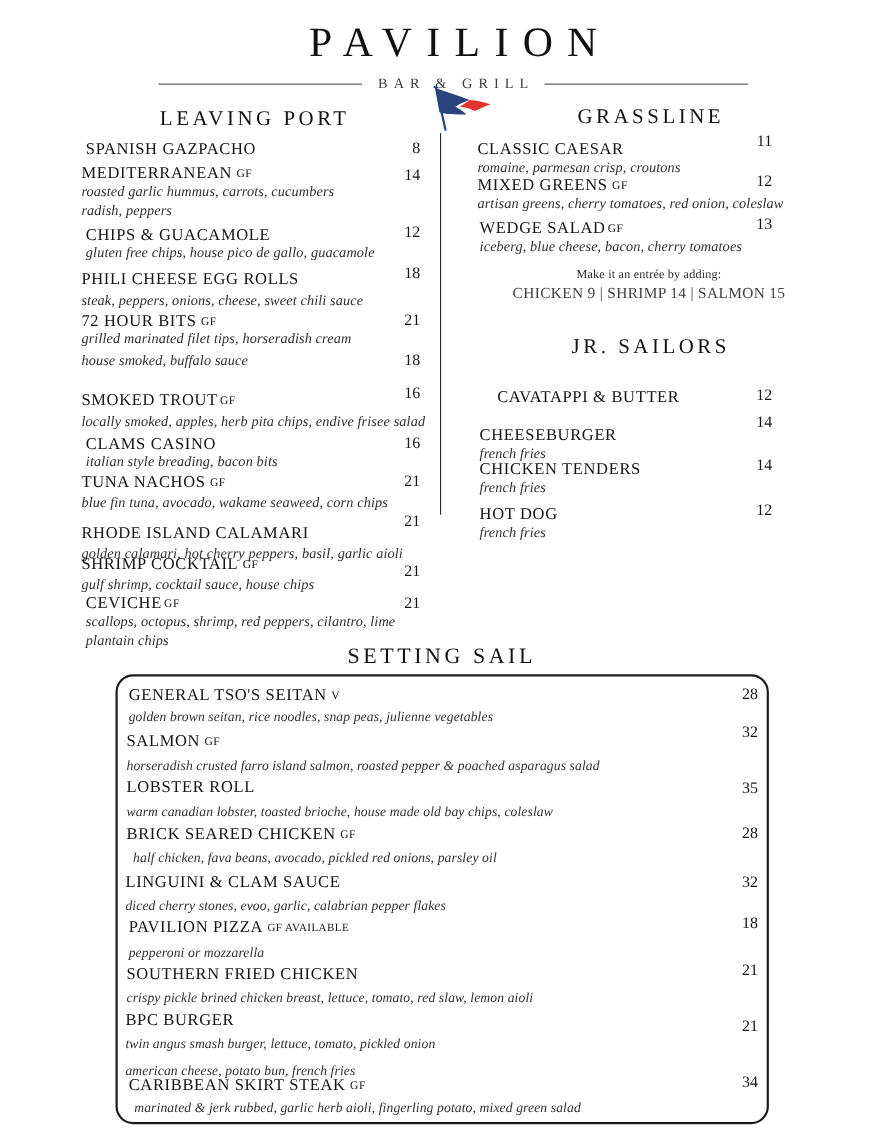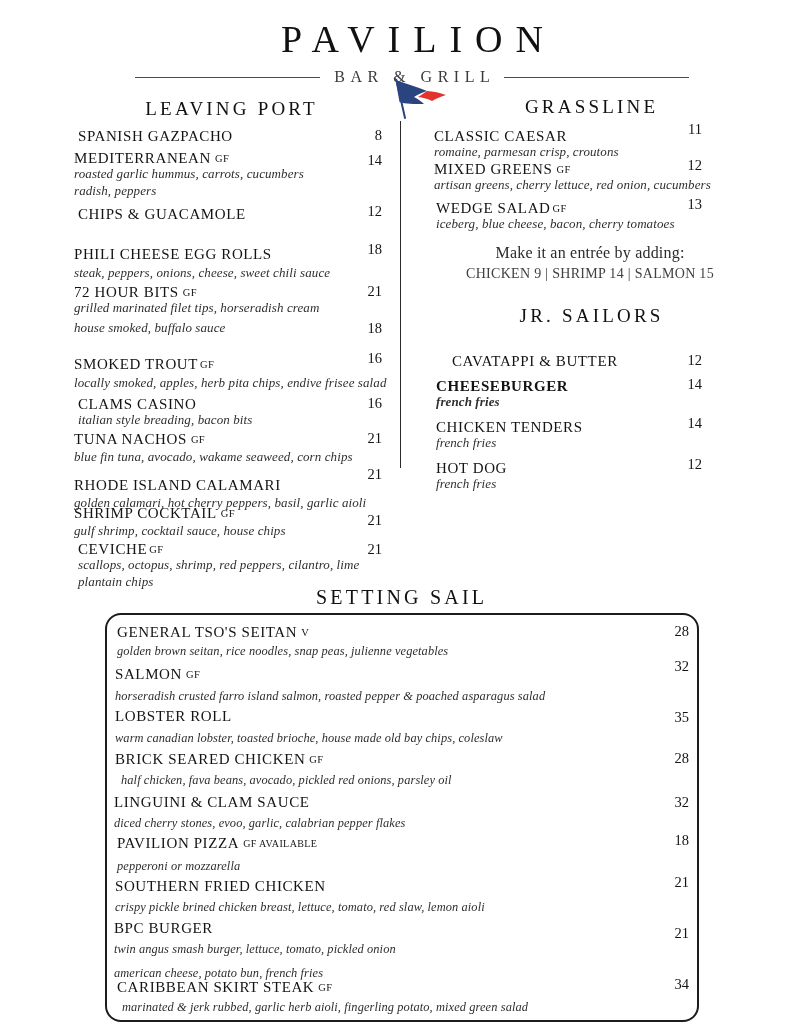--- a/index.html
+++ b/index.html
@@ -44,21 +44,21 @@
     align-items: center;
     justify-content: center;
     gap: 0px;
   }
   .brand-rule {
     height: 1px;
     background: #4a4a4a;
     width: 185px;
   }
   .brand-sub {
-    font-size: 16px;
+    font-size: 13px;
     letter-spacing: 5.5px;
     text-indent: 5.5px;
     color: #3b3b3b;
     padding: 0 9px;
     white-space: nowrap;
   }
   .burgee {
     position: absolute;
     left: 371px;
     top: 62px;
@@ -127,21 +127,21 @@
 
   
   .addon {
     position: absolute;
     left: 420px;
     top: 244px;
     width: 340px;
     text-align: center;
   }
   .addon-line1 {
-    font-size: 16px;
+    font-size: 11px;
     color: #2b2b2b;
     letter-spacing: 0.2px;
   }
   .addon-line2 {
     font-size: 14px;
     color: #404040;
     letter-spacing: 0.3px;
     margin-top: 4px;
     white-space: nowrap;
   }
@@ -210,20 +210,21 @@
 
 <div class="item" style="left:74px; top:150px;">
   <div class="item-name"><span>MEDITERRANEAN</span><span class="tag">GF</span></div>
   <div class="item-desc">roasted garlic hummus, carrots, cucumbers</div>
   <div class="item-desc">radish, peppers</div>
 </div>
 <div class="price" style="left:344px; top:152px; width:38px;">14</div>
 
 <div class="item" style="left:78px; top:206px;">
   <div class="item-name">CHIPS &amp; GUACAMOLE</div>
+  <div class="item-desc">gluten free chips, house pico de gallo, guacamole</div>
 </div>
 <div class="price" style="left:344px; top:203px; width:38px;">12</div>
 
 <div class="item" style="left:74px; top:246px;">
   <div class="item-name">PHILI CHEESE EGG ROLLS</div>
   <div class="item-desc" style="margin-top:3px;">steak, peppers, onions, cheese, sweet chili sauce</div>
 </div>
 <div class="price" style="left:344px; top:241px; width:38px;">18</div>
 
 <div class="item" style="left:74px; top:284px;">
@@ -277,21 +278,21 @@
 <div class="sec-head" id="head-grassline">GRASSLINE</div>
 
 <div class="item" style="left:434px; top:128px;">
   <div class="item-name">CLASSIC CAESAR</div>
   <div class="item-desc">romaine, parmesan crisp, croutons</div>
 </div>
 <div class="price" style="left:664px; top:121px; width:38px;">11</div>
 
 <div class="item" style="left:434px; top:161px;">
   <div class="item-name"><span>MIXED GREENS</span><span class="tag">GF</span></div>
-  <div class="item-desc">artisan greens, cherry lettuce, red onion, cucumbers</div>
+  <div class="item-desc">artisan greens, cherry tomatoes, red onion, coleslaw</div>
 </div>
 <div class="price" style="left:664px; top:157px; width:38px;">12</div>
 
 <div class="item" style="left:436px; top:200px;">
   <div class="item-name"><span>WEDGE SALAD</span><span class="tag" style="margin-left:2px;">GF</span></div>
   <div class="item-desc">iceberg, blue cheese, bacon, cherry tomatoes</div>
 </div>
 <div class="price" style="left:664px; top:196px; width:38px;">13</div>
 
 <div class="addon">
@@ -299,21 +300,21 @@
   <div class="addon-line2">CHICKEN 9 | SHRIMP 14 | SALMON 15</div>
 </div>
 
 <div class="sec-head" id="head-jr-sailors">JR. SAILORS</div>
 
 <div class="item" style="left:452px; top:353px;">
   <div class="item-name">CAVATAPPI &amp; BUTTER</div>
 </div>
 <div class="price" style="left:664px; top:352px; width:38px;">12</div>
 
-<div class="item" style="left:436px; top:378px;font-weight:bold;">
+<div class="item" style="left:436px; top:388px;">
   <div class="item-name">CHEESEBURGER</div>
   <div class="item-desc">french fries</div>
 </div>
 <div class="price" style="left:664px; top:376px; width:38px;">14</div>
 
 <div class="item" style="left:436px; top:419px;">
   <div class="item-name">CHICKEN TENDERS</div>
   <div class="item-desc">french fries</div>
 </div>
 <div class="price" style="left:664px; top:415px; width:38px;">14</div>

